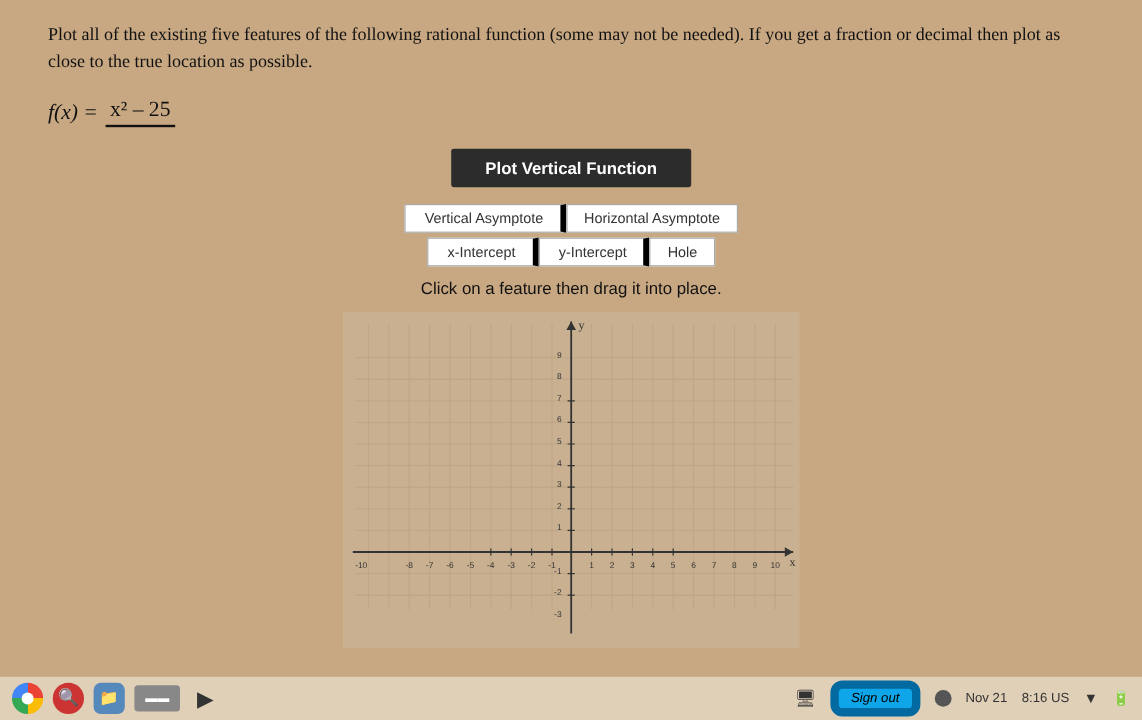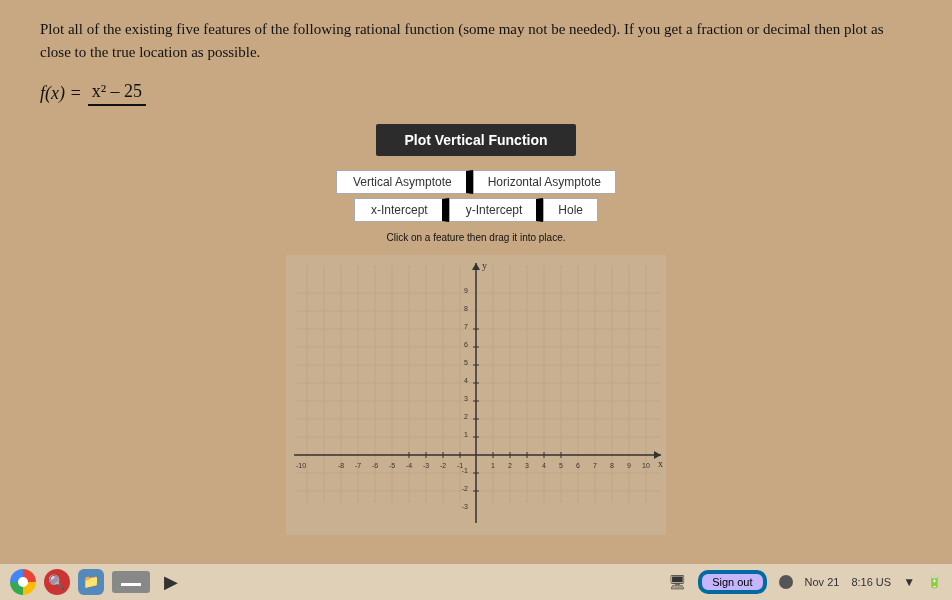--- a/index.html
+++ b/index.html
@@ -94,27 +94,27 @@
       color: #333;
       border: 1px solid #aaa;
       padding: 4px 14px;
       font-size: 12px;
       font-family: Arial, sans-serif;
       cursor: pointer;
       white-space: nowrap;
     }
 
     .feature-btn:not(:last-child) {
-      border-right: 7px solid #000000;
+      border-right: 5px solid #000000;
       padding-left: 16px;
     }
 
     .click-instruction {
       text-align: center;
-      font-size: 10px;
+      font-size: 14px;
       color: #111;
       margin-bottom: 12px;
       font-family: Arial, sans-serif;
     }
 
     .graph-container {
       display: flex;
       justify-content: center;
       align-items: flex-start;
     }
@@ -166,27 +166,28 @@
     .taskbar-right {
       display: flex;
       align-items: center;
       gap: 12px;
       font-size: 12px;
       font-family: Arial, sans-serif;
       color: #333;
     }
 
     .sign-out-btn {
-      background: #c4b5fd;
-      border: 4px solid #0369a1;
+      background: #0ea5e9;
+      border: 7px solid #0369a1;
       border-radius: 10px;
       padding: 2px 10px;
       font-size: 11px;
       cursor: pointer;
       font-family: Arial, sans-serif;
+      font-style: italic;
     }
   </style>
 </head>
 <body>
 
 <div class="main-content">
   <p class="instructions">Plot all of the existing five features of the following rational function (some may not be needed). If you get a fraction or decimal then plot as close to the true location as possible.</p>
 
   <div class="function-display">
     <div class="fraction-wrapper">

